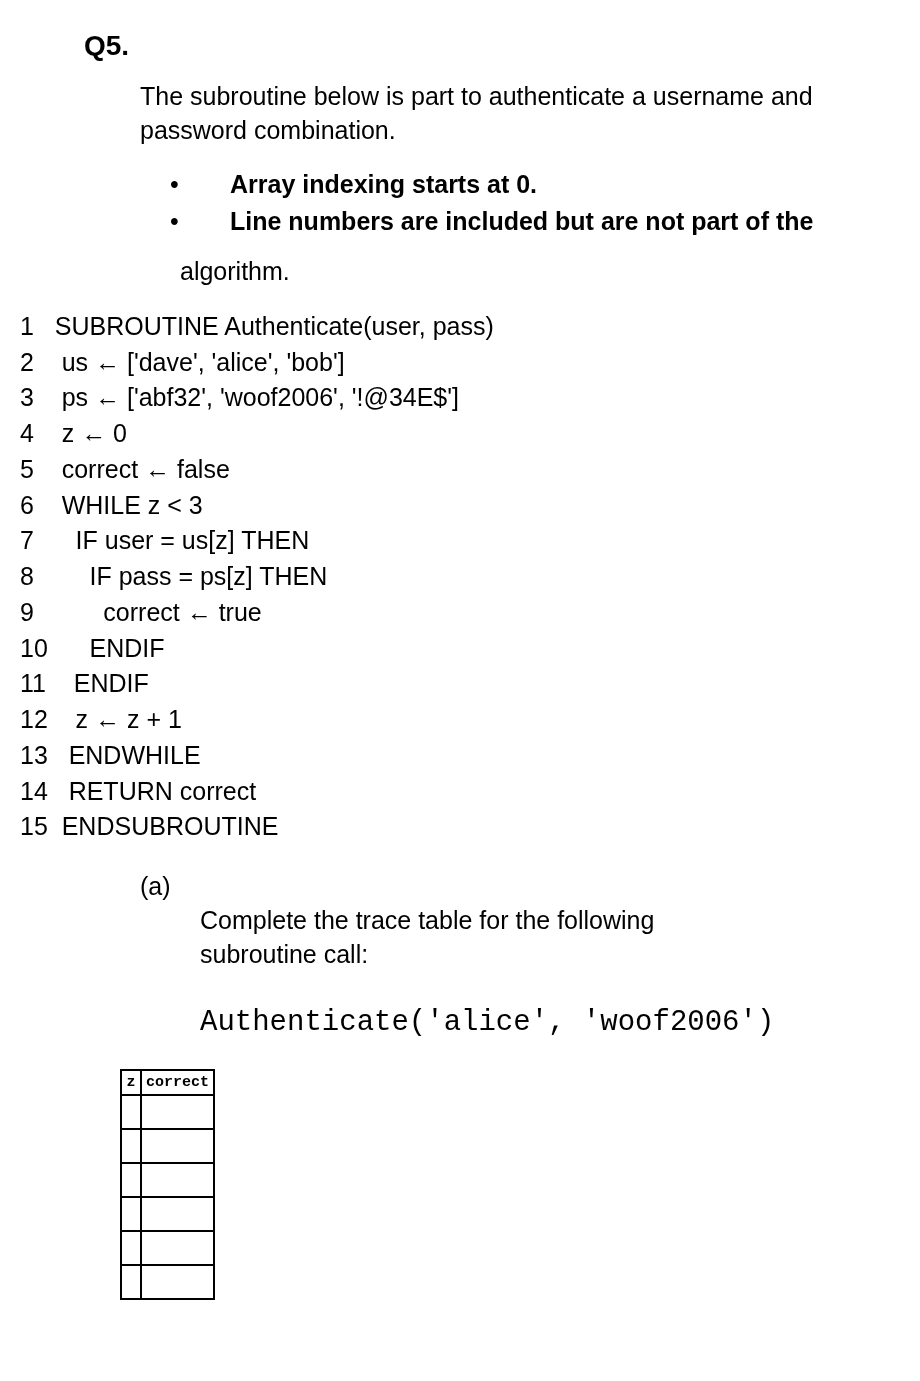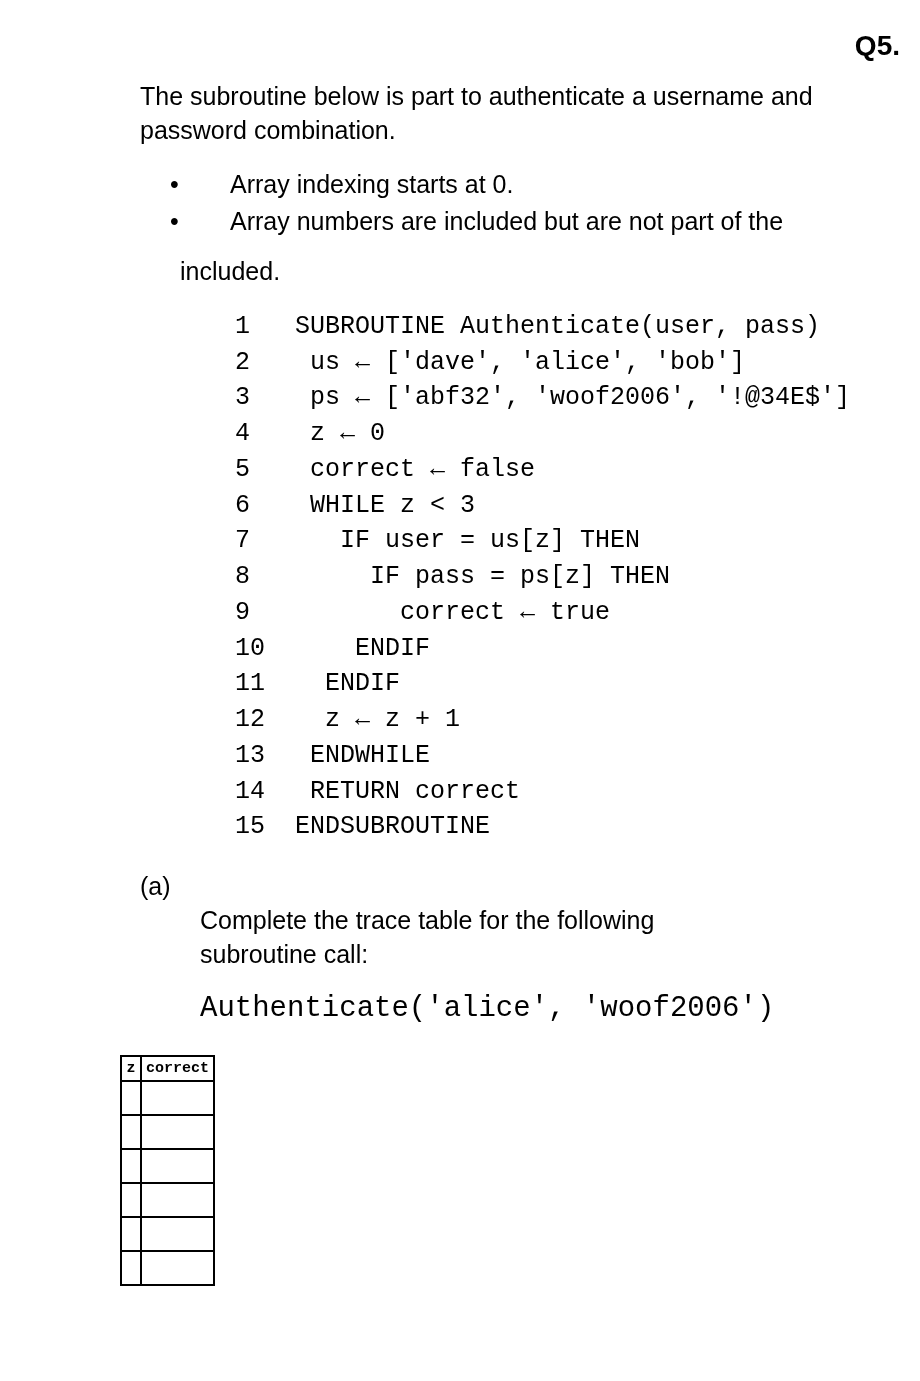--- a/index.html
+++ b/index.html
@@ -10,23 +10,22 @@
     body {
       font-family: Arial, Helvetica, sans-serif;
       background: #ffffff;
       width: 920px;
       padding: 30px 20px 20px 20px;
       color: #000000;
     }
     .question-label {
       font-size: 28px;
       font-weight: bold;
-      margin-left: 100px;
+      margin-left: 64px;
       margin-bottom: 18px;
-      text-align: right;
     }
     .intro-text {
       font-size: 25px;
       margin-left: 120px;
       margin-right: 30px;
       line-height: 1.35;
       margin-bottom: 20px;
     }
     .bullet-list {
       margin-left: 140px;
@@ -40,32 +39,32 @@
       margin-bottom: 4px;
     }
     .bullet-dot {
       width: 70px;
       flex-shrink: 0;
       text-align: left;
       padding-left: 10px;
     }
     .bullet-text {
       flex: 1;
+      font-weight: bold;
     }
     .bullet-continuation {
       margin-left: 160px;
       font-size: 25px;
       line-height: 1.35;
       margin-bottom: 20px;
       margin-top: -4px;
     }
     .code-block {
-      font-family: Liberation Mono, monospace;
+      font-family: Liberation Sans, sans-serif;
       font-size: 25px;
-      margin-left: 215px;
       margin-right: 30px;
       line-height: 1.43;
       white-space: pre-wrap;
       margin-bottom: 25px;
     }
     .part-row {
       display: flex;
       margin-left: 120px;
       margin-right: 30px;
       font-size: 25px;
@@ -78,21 +77,21 @@
     }
     .part-text {
       flex: 1;
       margin-top: 34px;
     }
     .part-continuation {
       margin-left: 180px;
       font-size: 25px;
       line-height: 1.35;
       margin-top: -20px;
-      margin-bottom: 20px;
+      margin-bottom: 34px;
     }
     .call-line {
       font-family: "Courier New", Courier, monospace;
       font-size: 29px;
       margin-left: 180px;
       margin-bottom: 30px;
     }
     .trace-table {
       border-collapse: collapse;
       margin-left: 100px;
@@ -123,24 +122,24 @@
 
 <div class="intro-text">The subroutine below is part to authenticate a username and password combination.</div>
 
 <div class="bullet-list">
   <div class="bullet-item">
     <div class="bullet-dot">•</div>
     <div class="bullet-text">Array indexing starts at 0.</div>
   </div>
   <div class="bullet-item">
     <div class="bullet-dot">•</div>
-    <div class="bullet-text">Array numbers are included but are not part of the</div>
+    <div class="bullet-text">Line numbers are included but are not part of the</div>
   </div>
 </div>
-<div class="bullet-continuation">included.</div>
+<div class="bullet-continuation">algorithm.</div>
 
 <div class="code-block">1   SUBROUTINE Authenticate(user, pass)
 2    us ← ['dave', 'alice', 'bob']
 3    ps ← ['abf32', 'woof2006', '!@34E$']
 4    z ← 0
 5    correct ← false
 6    WHILE z &lt; 3
 7      IF user = us[z] THEN
 8        IF pass = ps[z] THEN
 9          correct ← true

